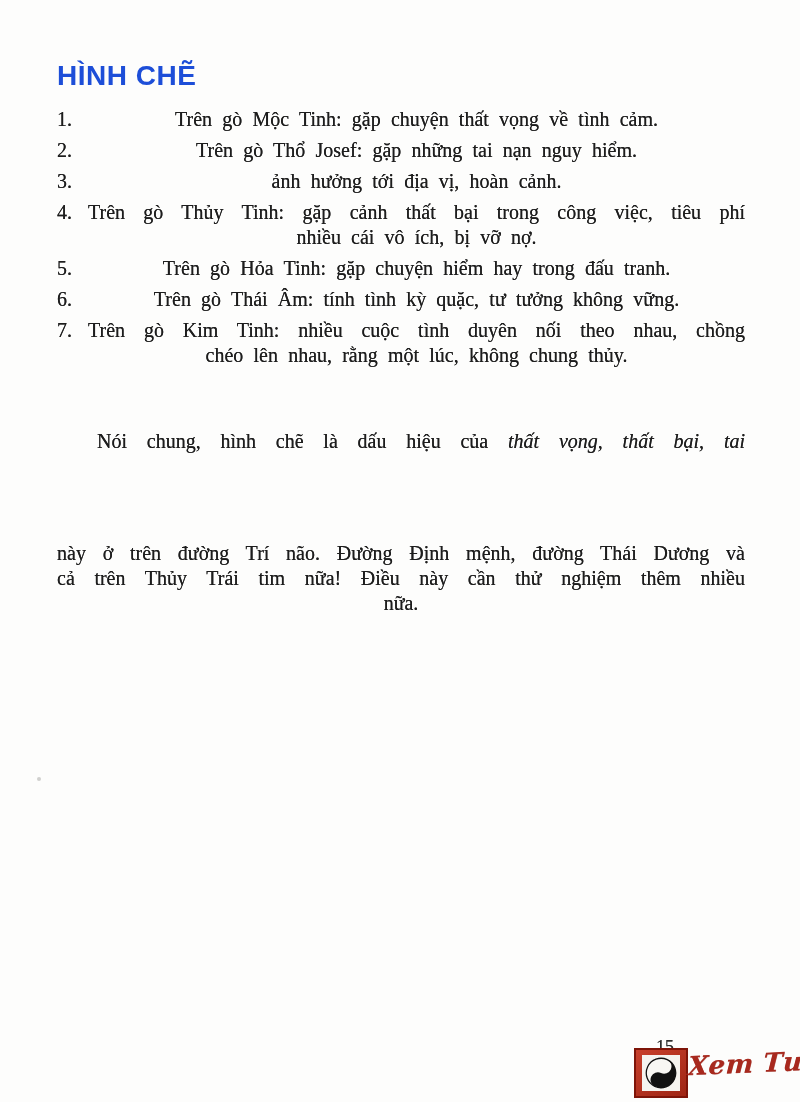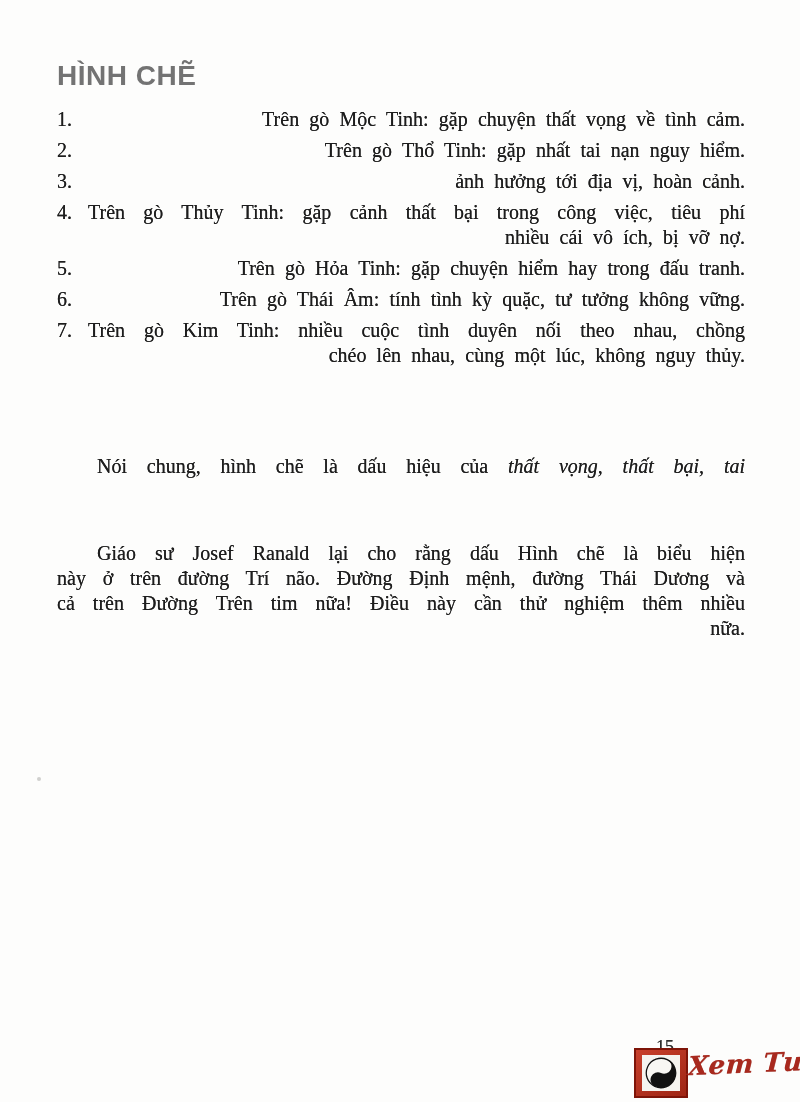--- a/index.html
+++ b/index.html
@@ -8,39 +8,39 @@
     background:#fdfdfc;
     font-family:"Liberation Serif","DejaVu Serif",serif;
     color:#1c1c1c;
   }
   .page{position:absolute;inset:0;}
 
   
   .title{
     position:absolute;left:57px;top:60px;
     font-family:"Liberation Sans","DejaVu Sans",sans-serif;
-    font-weight:bold;font-size:28px;letter-spacing:0.5px;color:#737373;
+    font-weight:bold;font-size:28px;letter-spacing:0.5px;color:#1d4ed8;
   }
 
   
   .txt{
     font-size:20px;line-height:25px;color:#1d1d1d;
     text-shadow:0 0 0.45px rgba(20,20,20,.85);
     word-spacing:0.26em;
   }
 
   
   .list{position:absolute;left:57px;top:107px;width:688px;}
   .item{position:relative;padding-left:31px;margin-bottom:6px;}
   .item .num{position:absolute;left:0;top:0;}
   .jl{text-align:justify;text-align-last:justify;}  
-  .ll{text-align:right;}                             
+  .ll{text-align:center;}                             
 
   
-  .para1{position:absolute;left:57px;top:429px;width:688px;margin-top:25px;}
+  .para1{position:absolute;left:57px;top:429px;width:688px;}
   .para2{position:absolute;left:57px;top:541px;width:688px;}
   .indent{padding-left:40px;}
   .it{font-style:italic;}
 
   
   .pagenum{
     position:absolute;left:656px;top:1037px;
     font-size:18px;color:#2e2e2e;z-index:1;
     text-shadow:0 0 0.4px rgba(30,30,30,.8);
   }
@@ -80,21 +80,21 @@
 
   <div class="list txt">
 
     <div class="item">
       <span class="num">1.</span>
       <div class="ll">Trên gò Mộc Tinh: gặp chuyện thất vọng về tình cảm.</div>
     </div>
 
     <div class="item">
       <span class="num">2.</span>
-      <div class="ll">Trên gò Thổ Tinh: gặp nhất tai nạn nguy hiểm.</div>
+      <div class="ll">Trên gò Thổ Josef: gặp những tai nạn nguy hiểm.</div>
     </div>
 
     <div class="item">
       <span class="num">3.</span>
       <div class="ll">ảnh hưởng tới địa vị, hoàn cảnh.</div>
     </div>
 
     <div class="item">
       <span class="num">4.</span>
       <div class="jl">Trên gò Thủy Tinh: gặp cảnh thất bại trong công việc, tiêu phí</div>
@@ -107,35 +107,34 @@
     </div>
 
     <div class="item">
       <span class="num">6.</span>
       <div class="ll">Trên gò Thái Âm: tính tình kỳ quặc, tư tưởng không vững.</div>
     </div>
 
     <div class="item">
       <span class="num">7.</span>
       <div class="jl">Trên gò Kim Tinh: nhiều cuộc tình duyên nối theo nhau, chồng</div>
-      <div class="ll">chéo lên nhau, cùng một lúc, không nguy thủy.</div>
+      <div class="ll">chéo lên nhau, rằng một lúc, không chung thủy.</div>
     </div>
 
   </div>
 
   <div class="para1 txt">
     <div class="jl indent">
       <span>Nói chung, hình chẽ là dấu hiệu của </span><span class="it">thất vọng, thất bại, tai</span>
     </div>
   </div>
 
   <div class="para2 txt">
-    <div class="jl indent">Giáo sư Josef Ranald lại cho rằng dấu Hình chẽ là biểu hiện</div>
     <div class="jl">này ở trên đường Trí não. Đường Định mệnh, đường Thái Dương và</div>
-    <div class="jl">cả trên Đường Trên tim nữa! Điều này cần thử nghiệm thêm nhiều</div>
+    <div class="jl">cả trên Thủy Trái tim nữa! Điều này cần thử nghiệm thêm nhiều</div>
     <div class="ll">nữa.</div>
   </div>
 
   <div class="speck"></div>
 
   <div class="pagenum">15</div>
 
   <div class="logo-box">
     <div class="logo-inner">
       <svg width="32" height="32" viewBox="0 0 100 100">

